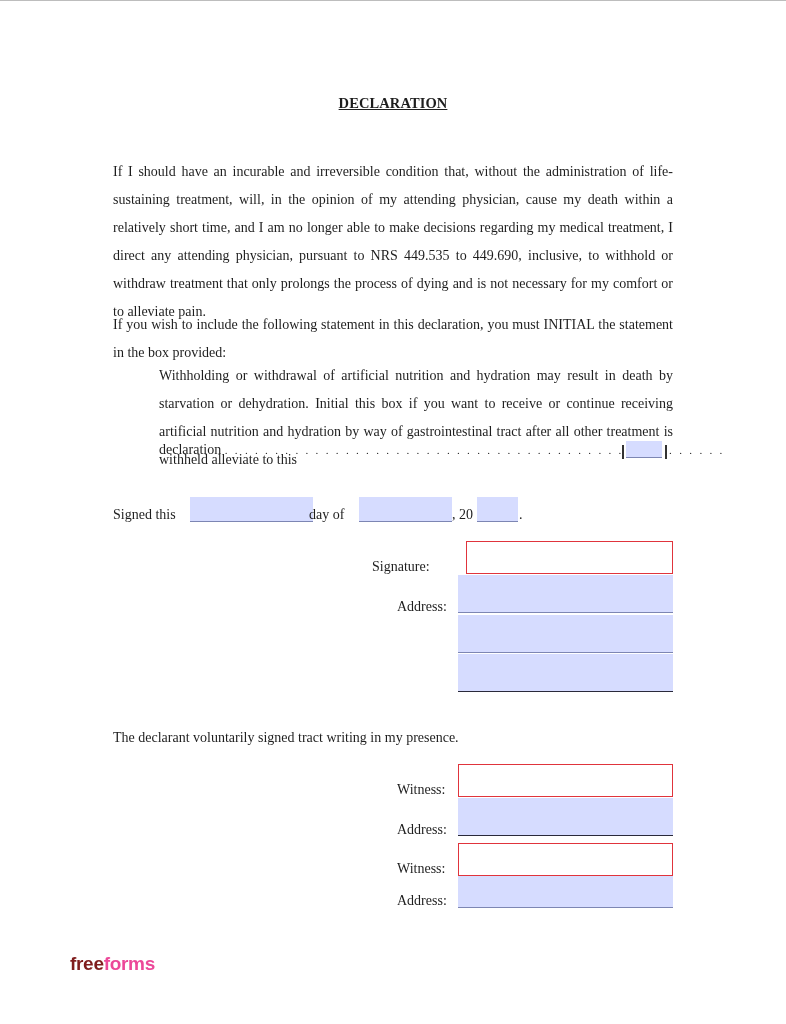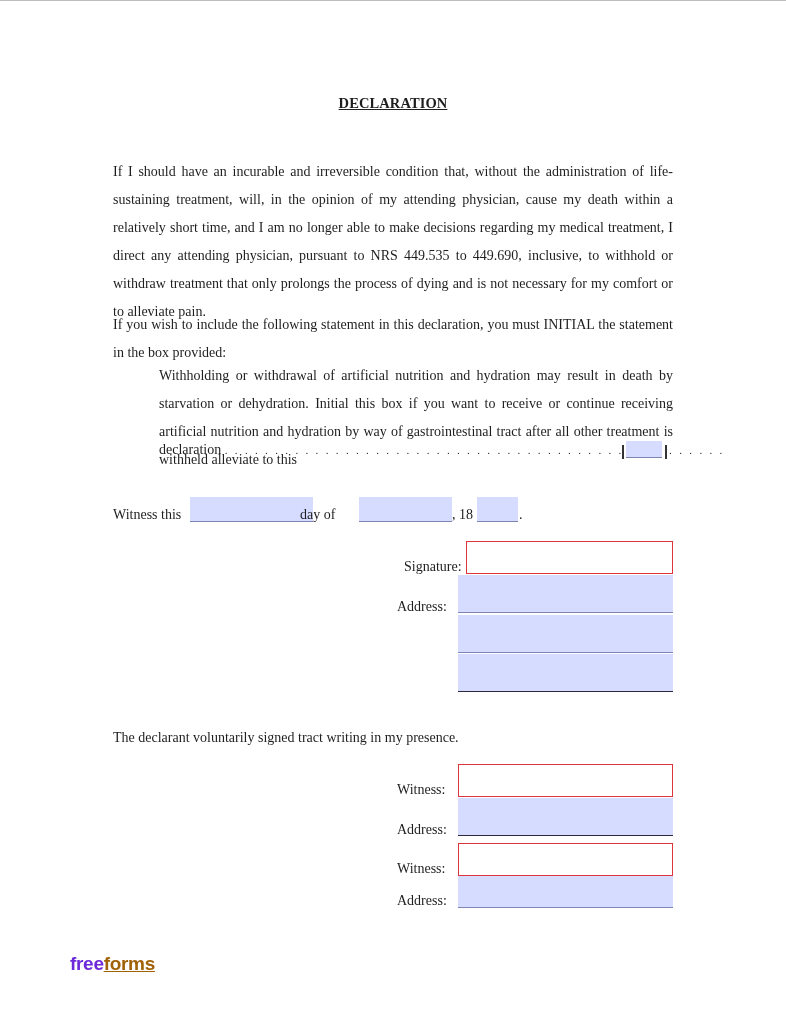--- a/index.html
+++ b/index.html
@@ -32,22 +32,22 @@
       position: absolute; background: #d6dcff; border-bottom: 1px solid #7d86b3; box-sizing: border-box;
     }
     .sig {
       position: absolute; background: #ffffff; border: 1.5px solid #e0343c; box-sizing: border-box;
     }
     .bar { position: absolute; width: 1.5px; height: 14px; background: #333; }
     .logo {
       position: absolute; left: 70px; top: 953px; font-family: "Liberation Sans", "DejaVu Sans", sans-serif;
       font-weight: bold; font-size: 19px; letter-spacing: -0.3px;
     }
-    .logo .free { color: #6d28d9; }
-    .logo .forms { color: #a16207; text-decoration: underline; }
+    .logo .free { color: #7f1d1d; }
+    .logo .forms { color: #ec4899; }
   </style>
 </head>
 <body>
 
 <div class="top-rule"></div>
 
 <div class="title">DECLARATION</div>
 
 <div class="para" style="top:158px;">If I should have an incurable and irreversible condition that, without the administration of life-sustaining treatment, will, in the opinion of my attending physician, cause my death within a relatively short time, and I am no longer able to make decisions regarding my medical treatment,  I direct any attending physician, pursuant to NRS 449.535 to 449.690, inclusive, to withhold or withdraw treatment that only prolongs the process of dying and is not necessary for my comfort or to alleviate pain.</div>
 
@@ -56,29 +56,29 @@
 <div class="para indent" style="top:362px;">Withholding or withdrawal of artificial nutrition and hydration may result in death by starvation or dehydration.  Initial this box if you want to receive or continue receiving artificial nutrition and hydration by way of gastrointestinal tract after all other treatment is withheld alleviate to this</div>
 
 <div class="lbl" style="left:159px; top:442px;">
   <span>declaration</span>
   <span class="dots" style="font-size:11px;">. . . . . . . . . . . . . . . . . . . . . . . . . . . . . . . . . . . . . . . . . . . . . . . . . .</span>
 </div>
 <div class="bar" style="left:622px; top:445px;"></div>
 <input class="field" style="left: 626px; top: 441px; width: 36px; height: 17px; border-top: none; border-right: none; border-left: none; border-image: initial; border-bottom: 1px solid rgb(125, 134, 179); outline: none;" value="">
 <div class="bar" style="left:665px; top:445px;"></div>
 
-<div class="lbl" style="left:113px; top:507px;">Witness this</div>
+<div class="lbl" style="left:113px; top:507px;">Signed this</div>
 <input class="field" style="left: 190px; top: 497px; width: 123px; height: 25px; border-top: none; border-right: none; border-left: none; border-image: initial; border-bottom: 1px solid rgb(125, 134, 179); outline: none;" value="">
-<div class="lbl" style="left:300px; top:507px;text-align:center;">day of</div>
+<div class="lbl" style="left:309px; top:507px;text-align:center;">day of</div>
 <input class="field" style="left: 359px; top: 497px; width: 93px; height: 25px; border-top: none; border-right: none; border-left: none; border-image: initial; border-bottom: 1px solid rgb(125, 134, 179); outline: none;" value="">
-<div class="lbl" style="left:452px; top:507px;">, 18</div>
+<div class="lbl" style="left:452px; top:507px;">, 20</div>
 <input class="field" style="left: 477px; top: 497px; width: 41px; height: 25px; border-top: none; border-right: none; border-left: none; border-image: initial; border-bottom: 1px solid rgb(125, 134, 179); outline: none;" value="">
 <div class="lbl" style="left:519px; top:507px;">.</div>
 
-<div class="lbl" style="left:404px; top:559px;">Signature:</div>
+<div class="lbl" style="left:372px; top:559px;">Signature:</div>
 <input class="sig" style="left: 466px; top: 541px; width: 207px; height: 33px; outline: none;" value="">
 <div class="lbl" style="left:397px; top:599px;">Address:</div>
 <input class="field" style="left: 458px; top: 575px; width: 215px; height: 38px; border-top: none; border-right: none; border-left: none; border-image: initial; border-bottom: 1px solid rgb(125, 134, 179); outline: none;" value="">
 <input class="field" style="left: 458px; top: 615px; width: 215px; height: 38px; border-top: none; border-right: none; border-left: none; border-image: initial; border-bottom: 1px solid rgb(125, 134, 179); outline: none;" value="">
 <input class="field" style="left: 458px; top: 654px; width: 215px; height: 38px; border-top: none; border-right: none; border-left: none; border-image: initial; border-bottom: 1.5px solid rgb(42, 42, 58); outline: none;" value="">
 
 <div class="lbl" style="left:113px; top:730px;">The declarant voluntarily signed tract writing in my presence.</div>
 
 <div class="lbl" style="left:397px; top:782px;">Witness:</div>
 <input class="sig" style="left: 458px; top: 764px; width: 215px; height: 33px; outline: none;" value="">

